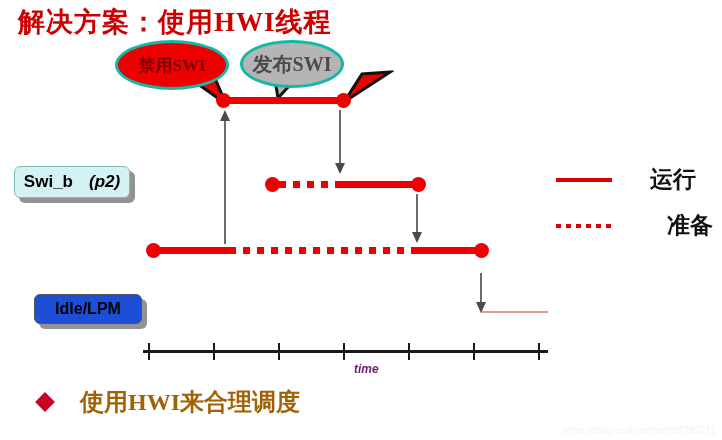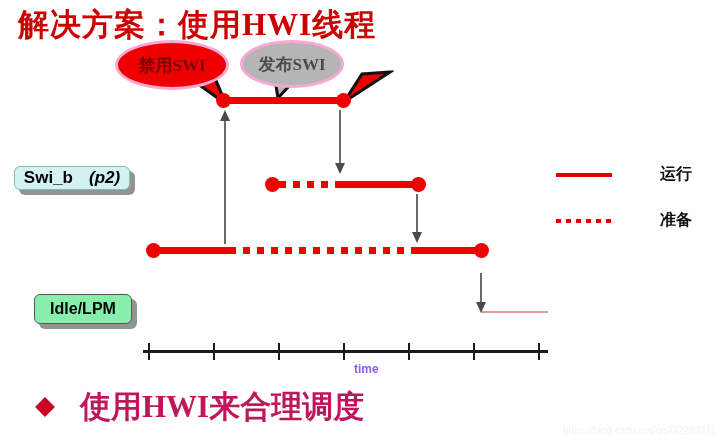--- a/index.html
+++ b/index.html
@@ -16,21 +16,21 @@
     height: 440px;
     background: #ffffff;
     overflow: hidden;
   }
   
   .title {
     position: absolute;
     left: 18px;
     top: 4px;
     font-family: "Liberation Serif", serif;
-    font-size: 31px;
+    font-size: 27px;
     font-weight: bold;
     color: #cc0000;
     letter-spacing: 1px;
     white-space: nowrap;
   }
   
   .lbl {
     position: absolute;
     box-sizing: border-box;
     display: flex;
@@ -44,61 +44,61 @@
     white-space: nowrap;
   }
   .lbl-hwi {
     left: 36px; top: 86px; width: 82px; height: 30px;
     background: #ee0000;
     border: 1px solid #bb0000;
     color: #ffffff;
     text-shadow: 1px 1px 0 rgba(90,0,0,.55);
   }
   .lbl-swib {
-    left: 14px; top: 166px; width: 116px; height: 24px;
+    left: 14px; top: 166px; width: 116px; height: 32px;
     background: #d5f2f2;
     border: 1px solid #7fbcbc;
     color: #000000;
   }
   .lbl-swia {
     left: 14px; top: 232px; width: 116px; height: 32px;
     background: #d5f2f2;
     border: 1px solid #7fbcbc;
     color: #000000;
   }
   .lbl-idle {
-    left: 34px; top: 294px; width: 98px; height: 30px;
-    background: #86efac;
+    left: 34px; top: 294px; width: 108px; height: 30px;
+    background: #1d4ed8;
     border: 1px solid #555555;
     color: #000000;
     font-size: 16px;
   }
   .lbl .ital { font-style: italic; font-weight: bold; margin-left: 16px; }
   .swia-corner {
     position: absolute;
     right: 0; top: 0;
     width: 9px; height: 9px;
     background: #e8e83c;
   }
   .bubble {
     position: absolute;
     display: flex;
     align-items: center;
     justify-content: center;
     border-radius: 50%;
-    border: 3px solid #f9a8d4;
+    border: 3px solid #14b8a6;
     font-family: "Liberation Serif", serif;
     font-weight: bold;
     white-space: nowrap;
   }
   .bubble-red { background: #ee0000; color: #7a0000; }
   .bubble-gray { background: #b5b5b5; color: #4a4a4a; }
 
   .bub1 { left: 115px; top: 40px; width: 108px; height: 44px; font-size: 17px; }
-  .bub2 { left: 240px; top: 40px; width: 98px;  height: 42px; font-size: 17px; }
+  .bub2 { left: 240px; top: 40px; width: 98px;  height: 42px; font-size: 20px; }
   .bub3 { left: 345px; top: 36px; width: 146px; height: 48px; font-size: 18px; }
 
   .tail { position: absolute; }
   
   .row-bar { position: absolute; height: 7px; background: #ee0000; }
   .row-dotted {
     position: absolute; height: 7px;
     background-image: linear-gradient(to right, #ee0000 0 7px, transparent 7px 14px);
     background-size: 14px 7px;
     background-repeat: repeat-x;
@@ -137,58 +137,59 @@
   .axis-tick {
     position: absolute;
     width: 2px;
     background: #1a1a1a;
   }
   .axis-caption {
     position: absolute;
     font-family: "Liberation Sans", sans-serif;
     font-weight: bold;
     font-size: 12px;
-    color: #8b5cf6;
+    color: #701a75;
+    font-style: italic;
   }
   
   .legend-row { position: absolute; display: flex; align-items: center; }
   .legend-solid {
     width: 56px; height: 4px; background: #dd0000;
   }
   .legend-dotted {
     width: 56px; height: 4px;
     background-image: linear-gradient(to right, #dd0000 0 5px, transparent 5px 10px);
     background-size: 10px 4px;
     background-repeat: repeat-x;
   }
   .legend-text {
-    margin-left: 48px;
-    font-family: "Liberation Serif", serif;
-    font-size: 16px;
+    margin-left: 38px;
+    font-family: "Liberation Serif", serif;
+    font-size: 23px;
     font-weight: bold;
     color: #111111;
     white-space: nowrap;
   }
   
   .bullet-row {
     position: absolute;
     left: 38px; top: 386px;
     display: flex; align-items: center;
   }
   .bullet-diamond {
     width: 14px; height: 14px;
     background: #cc0020;
     transform: rotate(45deg);
   }
   .bullet-text {
     margin-left: 28px;
     font-family: "Liberation Serif", serif;
-    font-size: 31px;
-    font-weight: bold;
-    color: #be185d;
+    font-size: 24px;
+    font-weight: bold;
+    color: #a16207;
     white-space: nowrap;
   }
   
   .watermark {
     position: absolute;
     right: 6px; bottom: 4px;
     font-size: 10px;
     color: #f2f2f2;
     white-space: nowrap;
   }
@@ -267,21 +268,21 @@
       <div class="axis-tick" style="left: 408px; top: 343px; height: 17px;"></div>
       <div class="axis-tick" style="left: 473px; top: 343px; height: 17px;"></div>
       <div class="axis-tick" style="left: 538px; top: 343px; height: 17px;"></div>
     </div>
   <div class="axis-caption" style="left:354px; top:362px;">time</div>
 
   <div class="legend-row" style="left:556px; top:164px;">
     <span class="legend-solid"></span>
     <span class="legend-text">运行</span>
   </div>
-  <div class="legend-row" style="left:556px; top:210px;">
+  <div class="legend-row" style="left:556px; top:210px;gap:17px;">
     <span class="legend-dotted"></span>
     <span class="legend-text">准备</span>
   </div>
 
   <div class="bullet-row">
     <span class="bullet-diamond"></span>
     <span class="bullet-text">使用HWI来合理调度</span>
   </div>
 
   <div class="watermark">https://blog.csdn.net/qq292283211</div>

